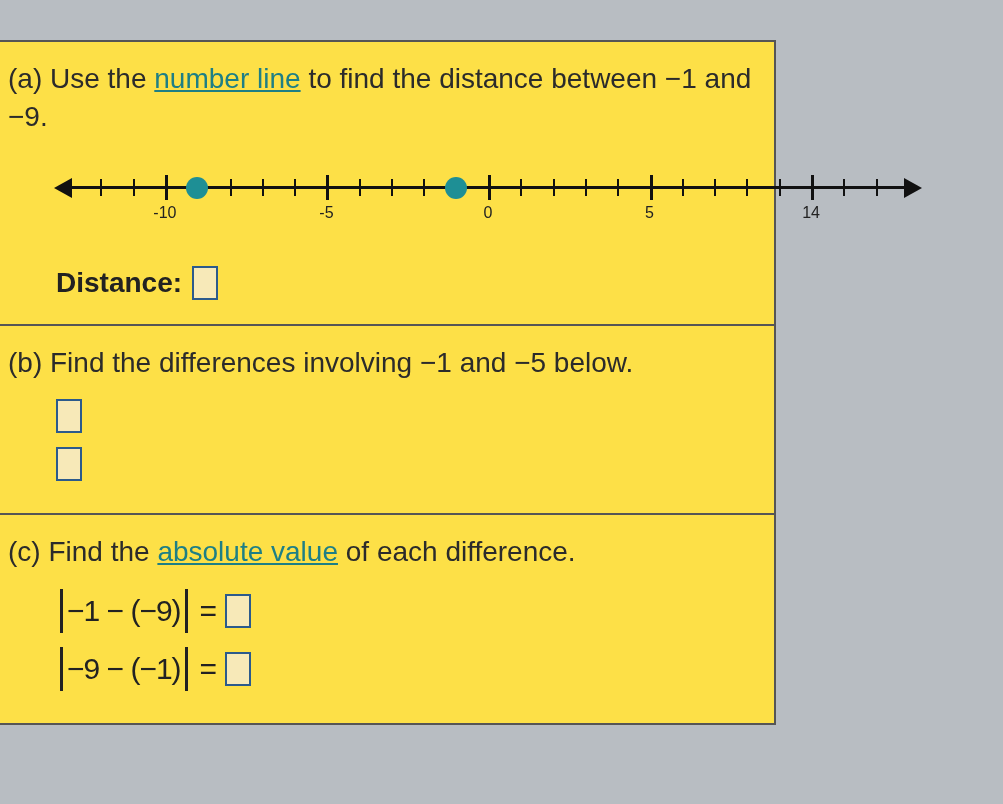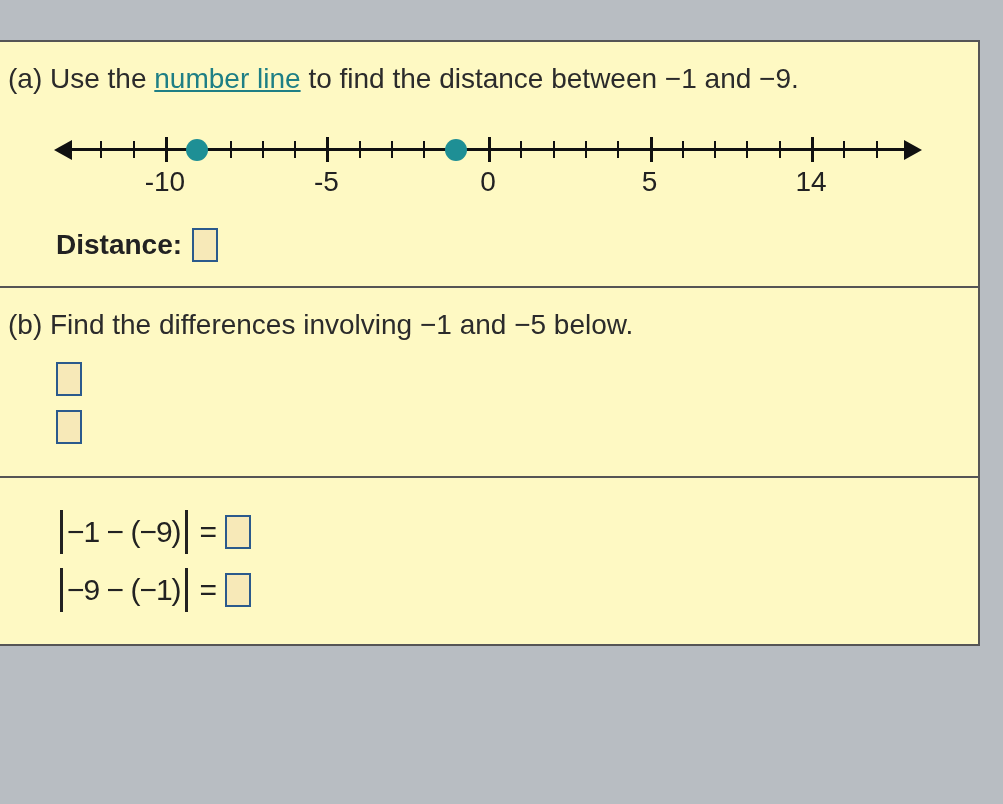--- a/index.html
+++ b/index.html
@@ -6,25 +6,25 @@
   body {
     margin: 0;
     padding: 0;
     background: #b8bdc2;
     font-family: Verdana, Geneva, sans-serif;
     width: 1003px;
     height: 804px;
     overflow: hidden;
   }
   .sheet {
-    background: #fef9c3;
+    background: #fde047;
     border: 2px solid #555;
     border-left: none;
     margin: 40px 8px 0 0;
-    width: 980px;
+    width: 776px;
   }
   .part {
     border-bottom: 2px solid #555;
     padding: 18px 22px 18px 8px;
   }
   .part:last-child { border-bottom: none; }
   .prompt {
     font-size: 28px;
     color: #2b2b2b;
     margin: 0 0 18px 0;
@@ -101,21 +101,21 @@
     position: absolute;
     top: 7px;
     width: 2px;
     height: 17px;
     background: #111;
   }
   .tick.major { top: 3px; height: 25px; width: 3px; }
   .ticklabel {
     position: absolute;
     top: 32px;
-    font-size: 28px;
+    font-size: 16px;
     color: #222;
     transform: translateX(-50%);
   }
   .dot {
     position: absolute;
     top: 5px;
     width: 22px;
     height: 22px;
     background: #1e8f95;
     border-radius: 50%;
@@ -183,20 +183,23 @@
     </p>
     <div class="mathline">
       <span class="inputbox"></span>
     </div>
     <div class="mathline">
       <span class="inputbox"></span>
     </div>
   </div>
 
   <div class="part">
+    <p class="prompt">
+      <span class="letter">(c)</span><span> Find the </span><span class="link">absolute value</span><span> of each difference.</span>
+    </p>
     <div class="mathline">
       <span class="abs-bars">
           <span class="neg">−1 − (−9)</span>
         </span>
       <span> =</span>
       <span class="inputbox"></span>
     </div>
     <div class="mathline">
       <span class="abs-bars">
           <span class="neg">−9 − (−1)</span>

